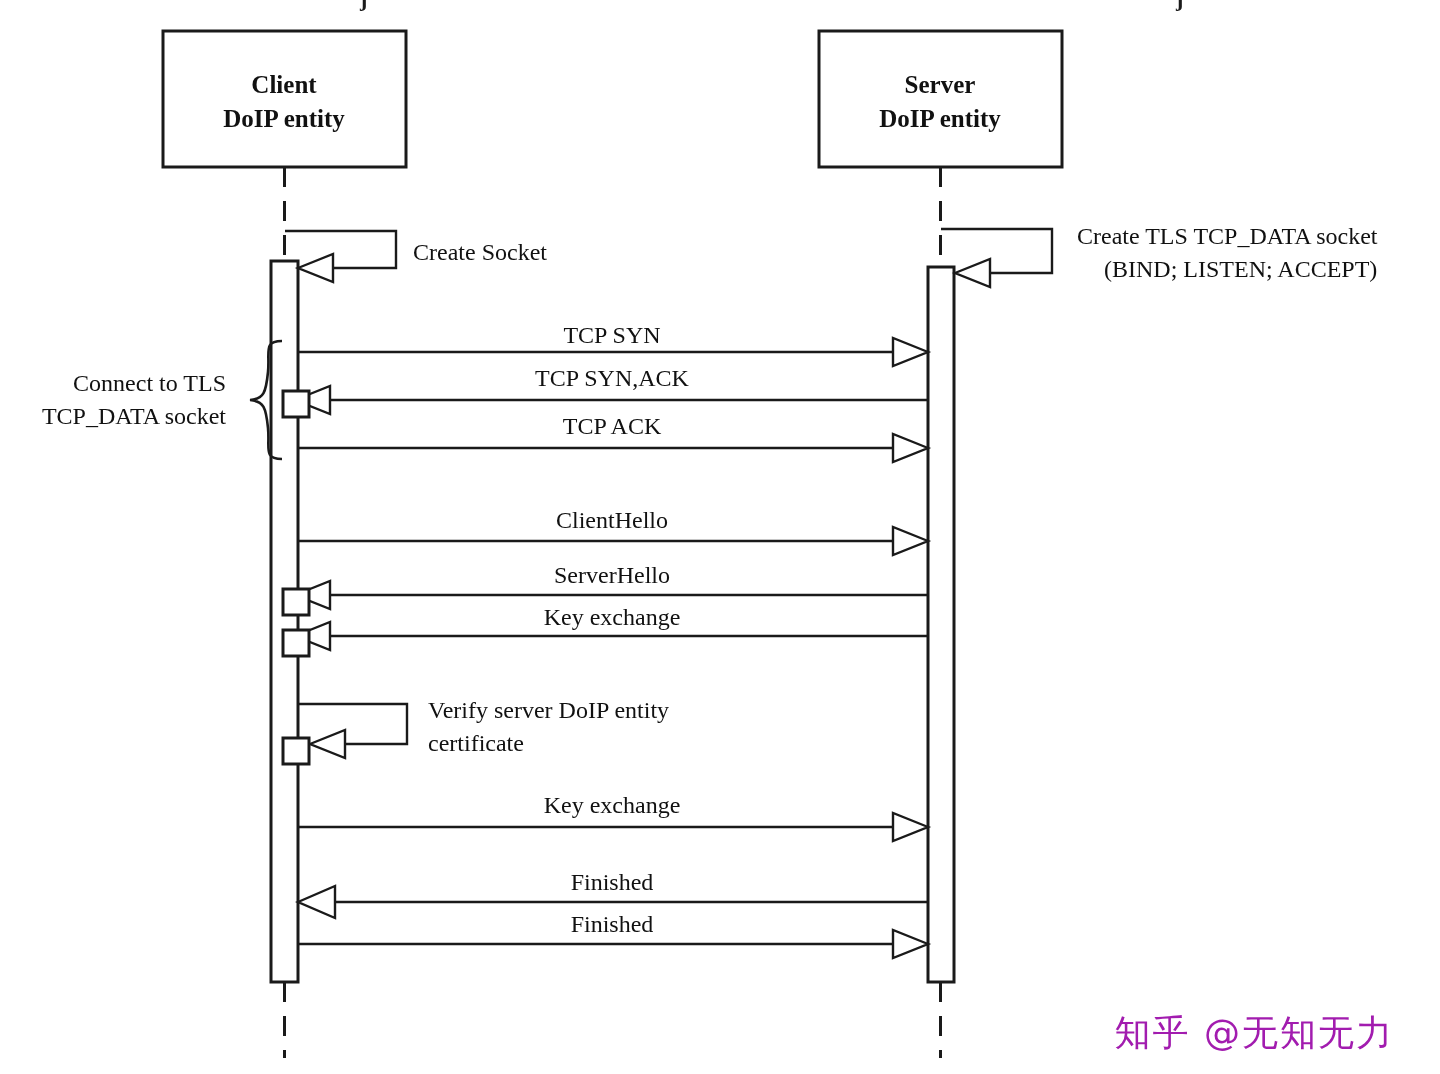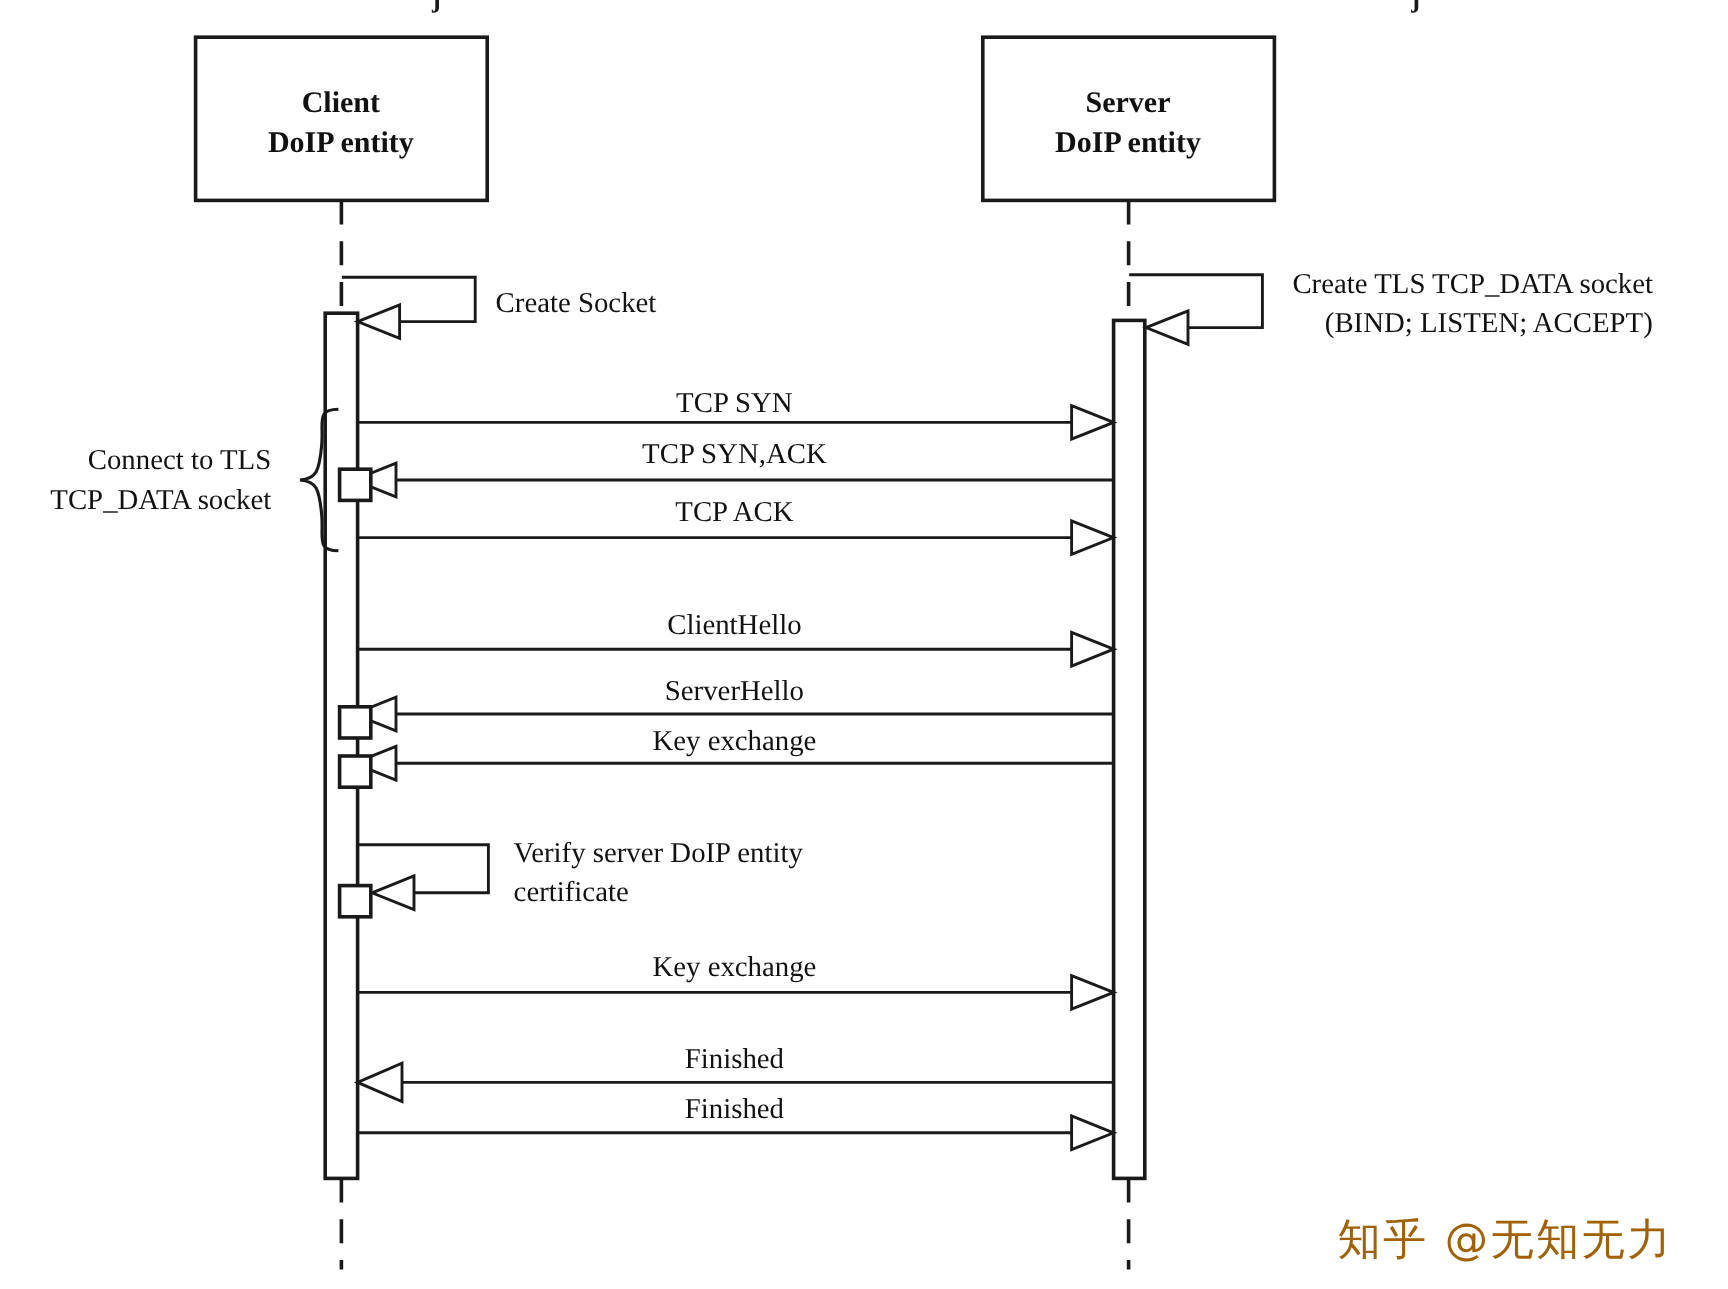--- a/index.html
+++ b/index.html
@@ -87,21 +87,21 @@
     font-size: 24px;
     fill: #111111;
     text-anchor: end;
   }
   .watermark {
     position: absolute;
     right: 18px;
     bottom: 16px;
     font-family: "DejaVu Sans", "Liberation Sans", sans-serif;
     font-size: 36px;
-    color: #a16207;
+    color: #a21caf;
     letter-spacing: 2px;
     white-space: nowrap;
     user-select: none;
   }
   .top-crop-fragment {
     position: absolute;
     top: -14px;
     font-family: "Liberation Serif", "DejaVu Serif", serif;
     font-size: 22px;
     font-weight: bold;

